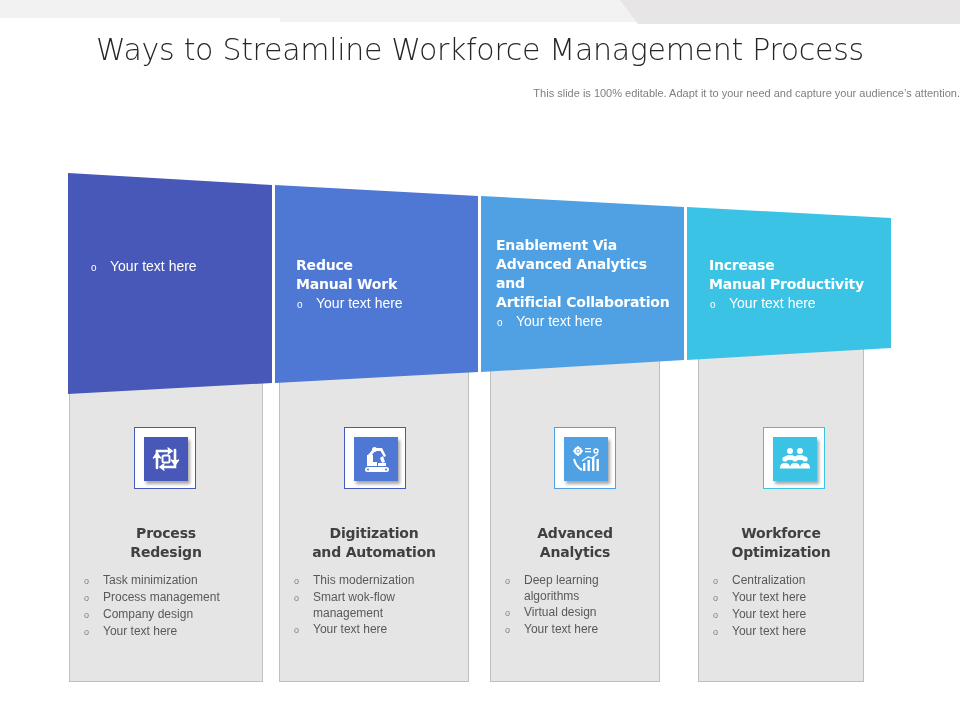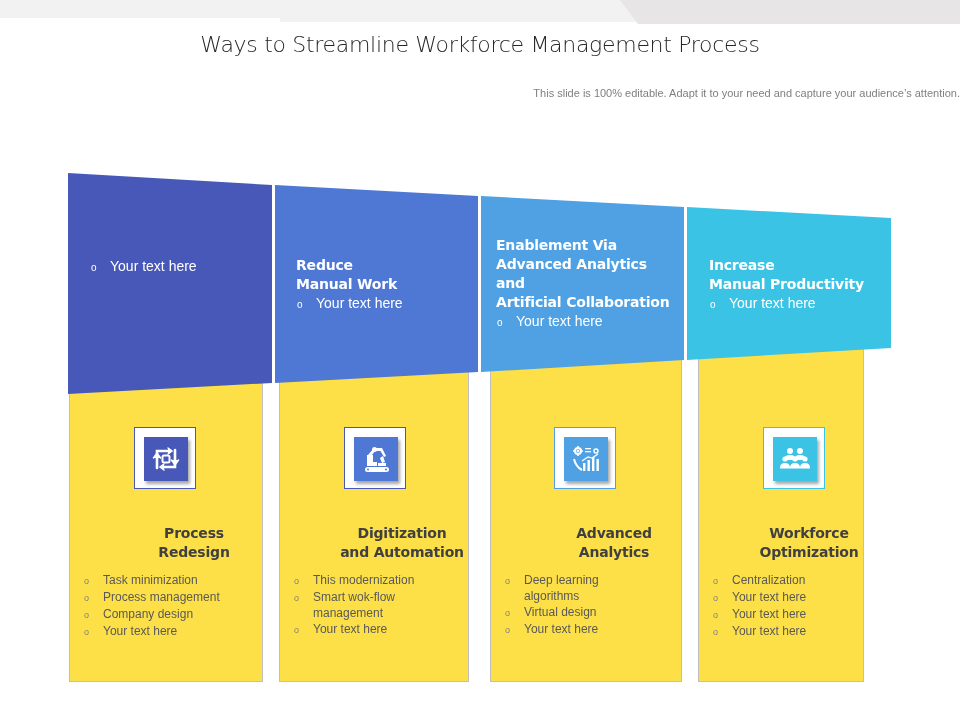--- a/index.html
+++ b/index.html
@@ -5,29 +5,29 @@
   html, body { margin: 0; padding: 0; }
   body {
     width: 960px; height: 720px; position: relative; overflow: hidden;
     background: #ffffff;
     font-family: "Liberation Sans", sans-serif;
   }
   .topbar { position: absolute; left: 0; top: 0; width: 960px; height: 24px; }
   .title {
     position: absolute; left: 0; top: 32px; width: 960px; text-align: center;
     font-family: "DejaVu Sans", sans-serif; font-weight: 300;
-    font-size: 22px; color: #262626; letter-spacing: -0.3px; margin: 0;
+    font-size: 30px; color: #262626; letter-spacing: -0.3px; margin: 0;
   }
   .subtitle {
     position: absolute; left: 0; top: 87px; width: 960px; text-align: right;
     font-size: 11px; color: #7f7f7f;
   }
   .card {
     position: absolute; top: 330px; height: 352px;
-    border: 1px solid #bfbfbf; border-top: none; box-sizing: border-box; background: #fde047; padding-left: 28px;
+    border: 1px solid #bfbfbf; border-top: none; box-sizing: border-box; background: #e5e5e5;
   }
   .banners { position: absolute; left: 0; top: 0; width: 960px; height: 720px; pointer-events: none; }
   .banner-text {
     position: absolute; color: #ffffff;
   }
   .banner-title {
     font-family: "DejaVu Sans", sans-serif; font-weight: bold; font-size: 14px; line-height: 19px;
     white-space: pre-line; letter-spacing: -0.2px;
   }
   .banner-bullet { font-size: 14px; line-height: 19px; display: flex; align-items: baseline; }
@@ -126,21 +126,21 @@
         <span class="b">o</span>
         <span>Smart wok-flow management</span>
       </li>
     <li>
         <span class="b">o</span>
         <span>Your text here</span>
       </li>
   </ul>
 </div>
 
-<div class="card" style="left:490px; width:192px;">
+<div class="card" style="left:490px; width:170px;">
   <div class="icon-frame" style="left:63px; top:97px; border-color:#4FA1E3;">
     <div class="icon-tile" style="background:#4FA1E3;">
       <svg width="32" height="32" viewBox="0 0 32 32" fill="#fff" stroke="#fff">
         <circle cx="8" cy="8" r="3" fill="none" stroke-width="2"></circle>
         <circle cx="8" cy="8" r="1"></circle>
         <path d="M8 3 V4 M8 12 V13 M3 8 H4 M12 8 H13" stroke-width="1.6"></path>
         <rect x="15" y="5" width="6" height="1.3" stroke="none"></rect>
         <rect x="15" y="8" width="6" height="1.3" stroke="none"></rect>
         <circle cx="26" cy="8" r="2" fill="none" stroke-width="1.4"></circle>
         <path d="M4 16 Q6 24 12 27" fill="none" stroke-width="2"></path>

